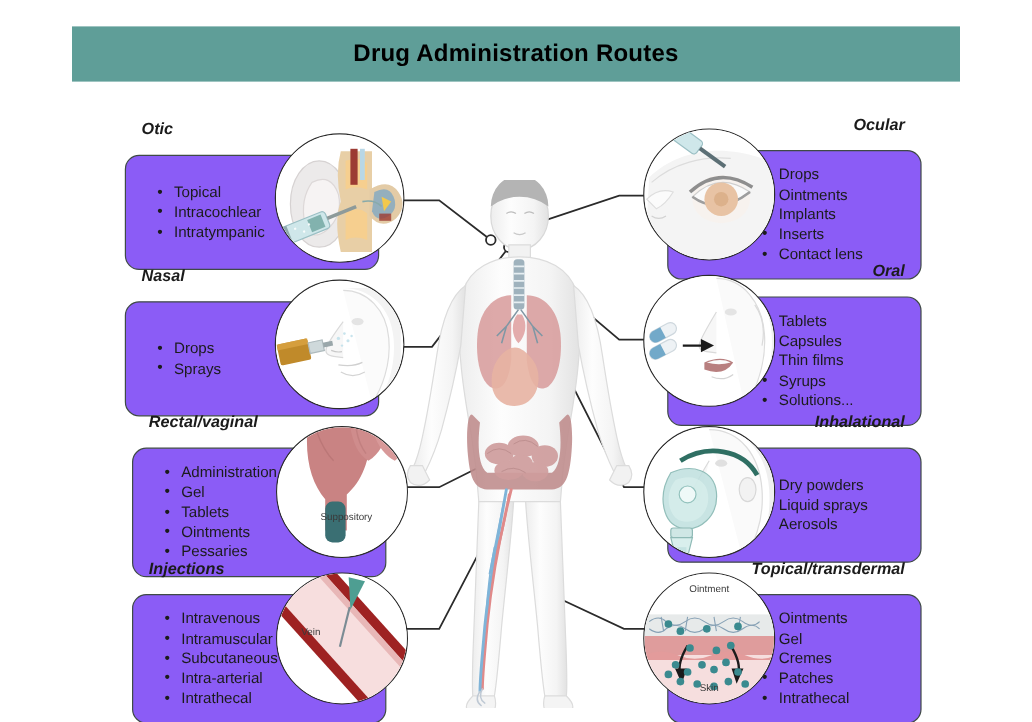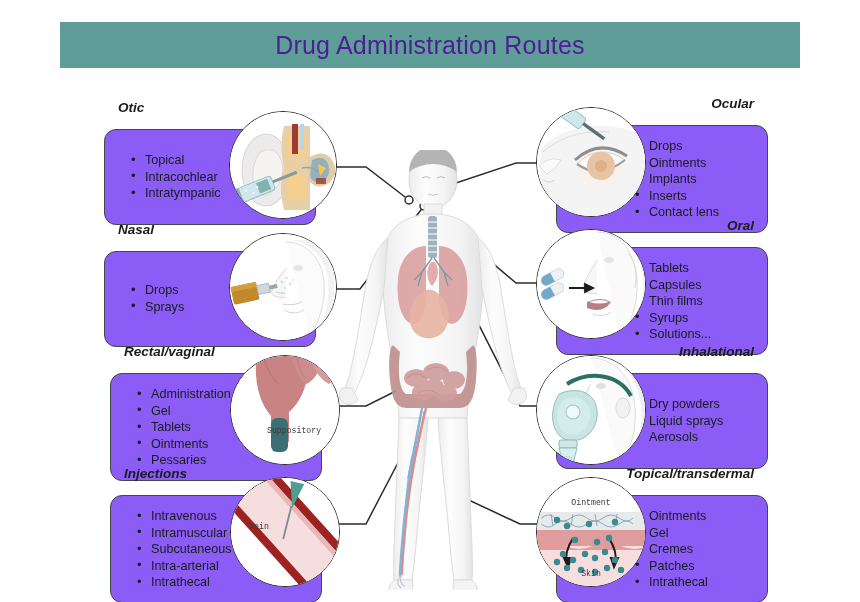--- a/index.html
+++ b/index.html
@@ -12,21 +12,21 @@
   #stage { position: relative; width: 860px; height: 602px; background: #fff; }
 
   
   #title-bar {
     position: absolute; left: 60px; top: 22px;
     width: 740px; height: 46px;
     background: #5f9e98;
     display: flex; align-items: center; justify-content: center;
   }
   #title-bar .title-text {
-    color: #4c1d95; font-size: 25px; font-weight: normal;
+    color: #000000; font-size: 20px; font-weight: bold;
     letter-spacing: .2px;
   }
 
   
   #connectors { position: absolute; left: 0; top: 0; width: 860px; height: 602px; }
 
   
   .route { position: absolute; }
   .route-title {
     position: absolute; top: 0;
@@ -58,21 +58,21 @@
   .route.left  .panel ul { position: absolute; left: 26px; top: 50%; transform: translateY(-50%); }
   .route.right .panel ul { position: absolute; left: 78px; top: 50%; transform: translateY(-50%); }
 
   
   .circ {
     position: absolute; border-radius: 50%;
     border: 1.6px solid #2b2b2b; background: #fff; overflow: hidden;
   }
   .circ .cap {
     position: absolute; left: 0; width: 100%; text-align: center;
-    font-size: 8.2px; color: #3a3a3a; z-index: 6; font-family: Liberation Mono, monospace;
+    font-size: 8.2px; color: #3a3a3a; z-index: 6;
   }
 
   
   #body-figure { position: absolute; left: 338px; top: 150px; width: 190px; height: 440px; }
 </style>
 </head>
 <body>
 
 <div id="stage">
 
@@ -483,18 +483,18 @@
           <circle cx="68" cy="74" r="3.2"></circle>
             <circle cx="78" cy="82" r="3.2"></circle>
           <circle cx="30" cy="90" r="3.2"></circle>
             <circle cx="44" cy="92" r="3.2"></circle>
           <circle cx="58" cy="94" r="3.2"></circle>
             <circle cx="70" cy="90" r="3.2"></circle>
           <circle cx="84" cy="92" r="3.2"></circle>
             <circle cx="20" cy="84" r="3.2"></circle>
         </g>
       </svg>
-      <div class="cap" style="top:20px;">Ointment</div>
+      <div class="cap" style="top:8px;">Ointment</div>
       <div class="cap" style="top:91px;">Skin</div>
     </div>
   </div>
 
 </div>
 
 </body></html>

